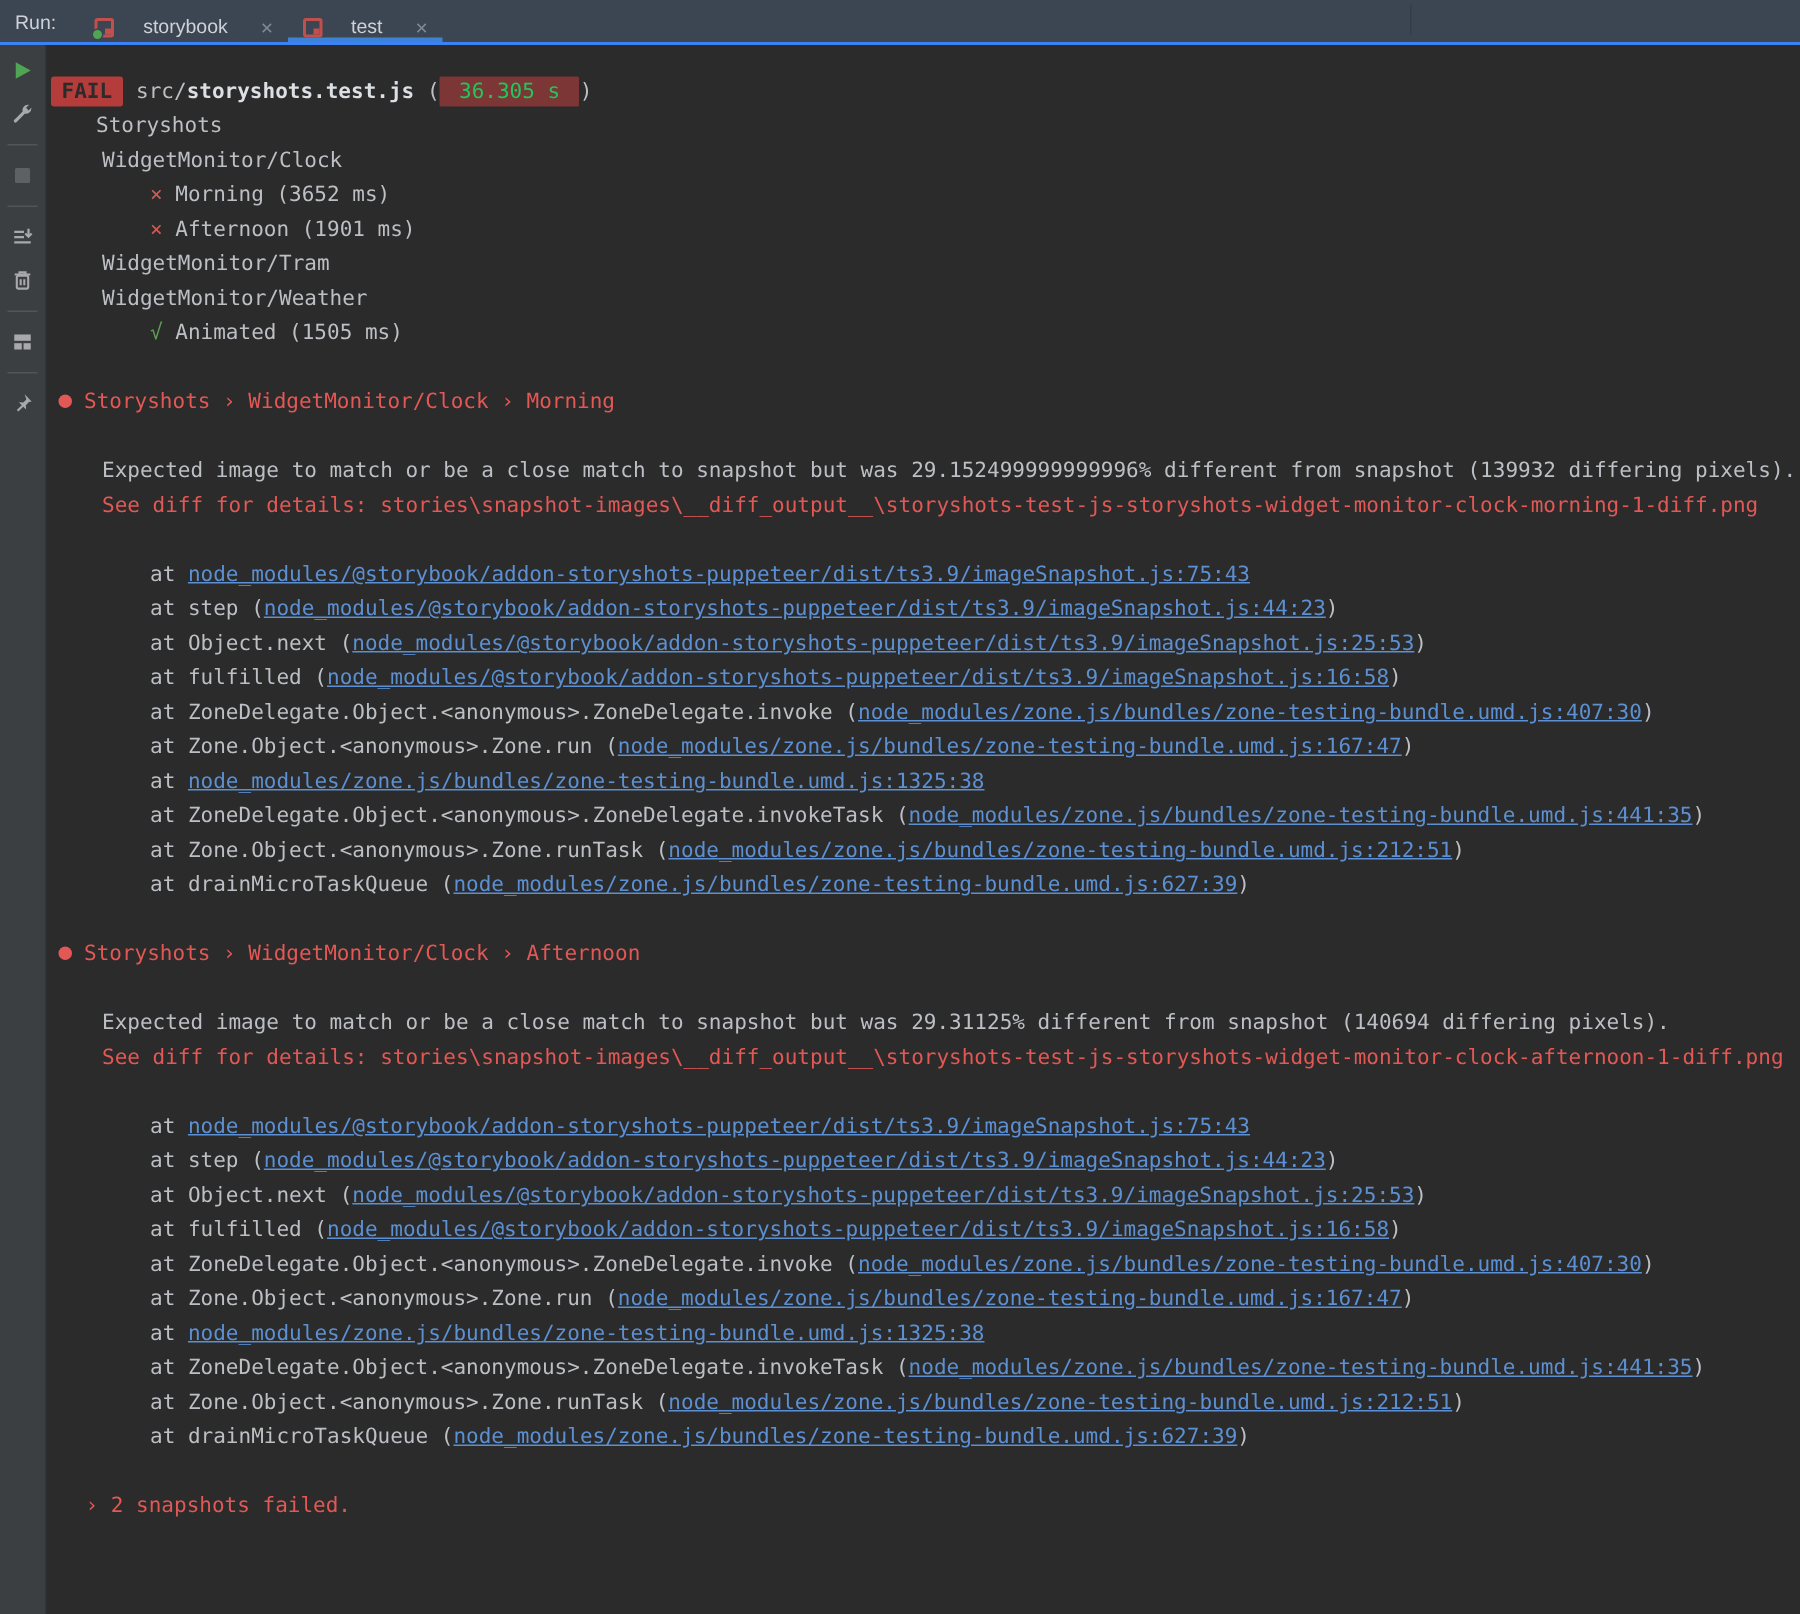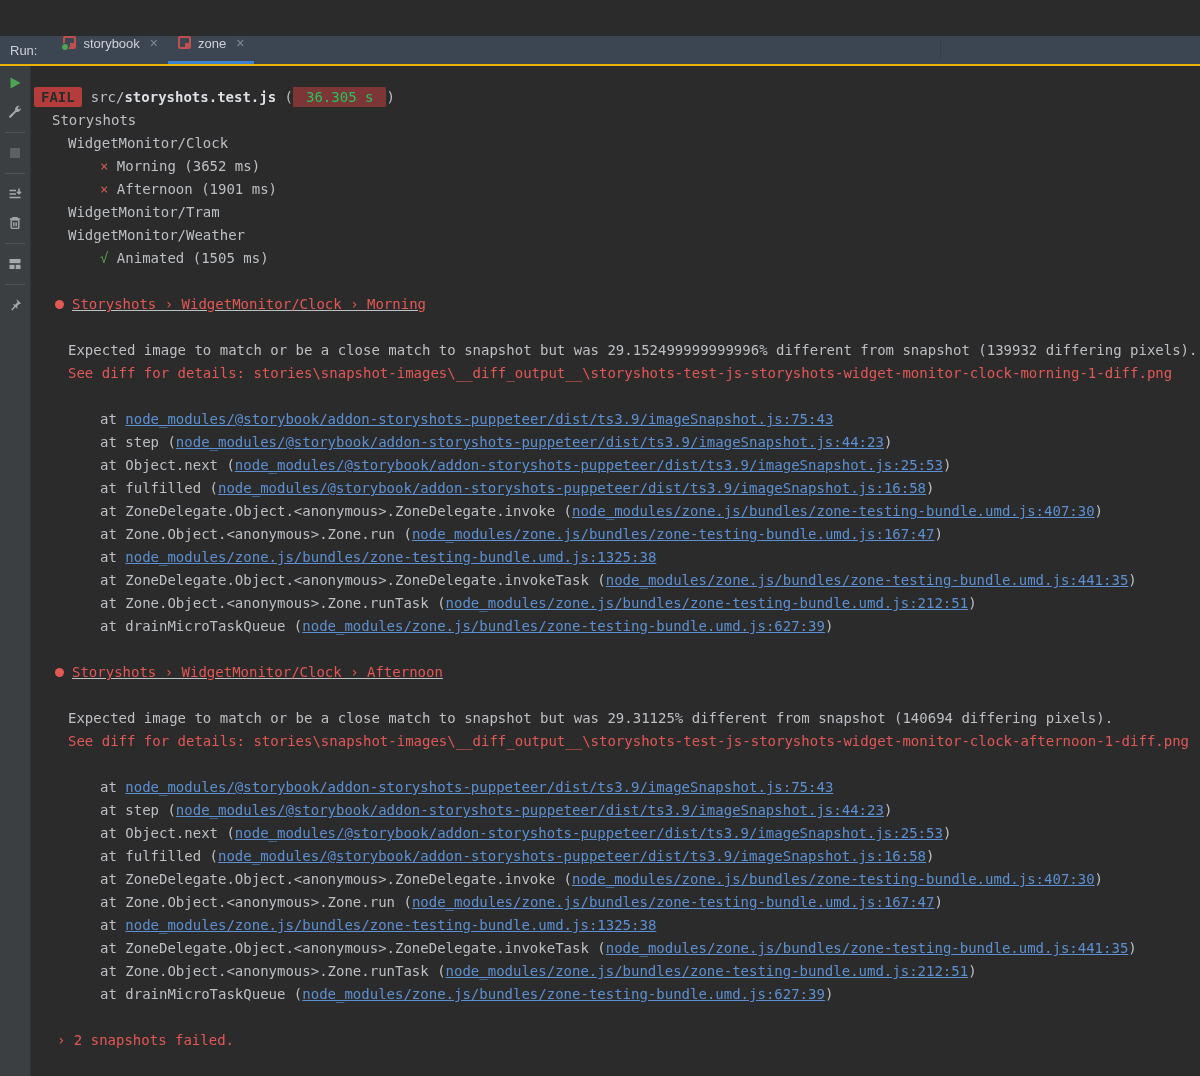--- a/index.html
+++ b/index.html
@@ -7,32 +7,31 @@
   body {
     background: var(--console-bg, #2b2b2b);
     font-family: "Liberation Sans", sans-serif;
   }
 
   
   .tabbar {
     position:relative;
     height:30px;
     background: var(--tabbar-bg, #3c4653);
-    border-bottom:2px solid #eab308;
+    border-bottom:2px solid #3b82f6;
     display:flex;
     align-items:stretch;
-    margin-top:36px;
   }
   .run-label {
     display:flex; align-items:center;
     padding:0 16px 0 10px;
     color:#ced2d8; font-size:13px;
   }
   .tab {
-    display:flex; align-items:flex-start; gap:7px;
+    display:flex; align-items:flex-end; gap:19px;
     padding:0 10px;
     border-bottom:3px solid transparent;
     cursor:pointer;
   }
   .tab.active { border-bottom-color: var(--tab-underline, #3e83d3); }
   .tab-label { color:#ced2d8; font-size:13px; }
   .tab-close { color:#7f8b98; font-size:14px; line-height:1; margin-left:3px; cursor:pointer; }
 
   .cfgicon {
     position:relative; width:13px; height:13px;
@@ -77,24 +76,24 @@
     flex:1 1 auto;
     background: var(--console-bg, #2b2b2b);
     padding-top:20px;
     overflow:hidden;
     font-family:"DejaVu Sans Mono", monospace;
     font-size:14px;
     color: var(--text, #bcbfc4);
   }
   .cline { height:23px; line-height:23px; white-space:pre; }
   .i0 { padding-left:3px; }
-  .i1 { padding-left:21px; }
+  .i1 { padding-left:33px; }
   .i2 { padding-left:37px; }
   .i3 { padding-left:69px; }
-  .ib { padding-left:24px;text-decoration:underline; }
+  .ib { padding-left:8px; }
   .if { padding-left:26px; }
 
   .seg-badge {
     background: var(--fail-badge-bg, #b43c3a);
     color: var(--fail-badge-text, #2b2b2b);
     font-weight:bold;
     padding:2px 7px; margin-right:9px;
     border-radius:2px;
   }
   .seg-bold { font-weight:bold; color: var(--text-bright, #dcdfe4); text-align: right; }
@@ -122,21 +121,21 @@
   <span class="run-label">Run:</span>
 
   <div class="tab">
     <span class="cfgicon running"></span>
     <span class="tab-label">storybook</span>
     <span class="tab-close">×</span>
   </div>
 
   <div class="tab active">
     <span class="cfgicon"></span>
-    <span class="tab-label">zone</span>
+    <span class="tab-label">test</span>
     <span class="tab-close">×</span>
   </div>
 
   <div class="header-divider"></div>
 </div>
 
 <div class="main">
   <div class="toolbar">
 
     <div class="tbtn">

